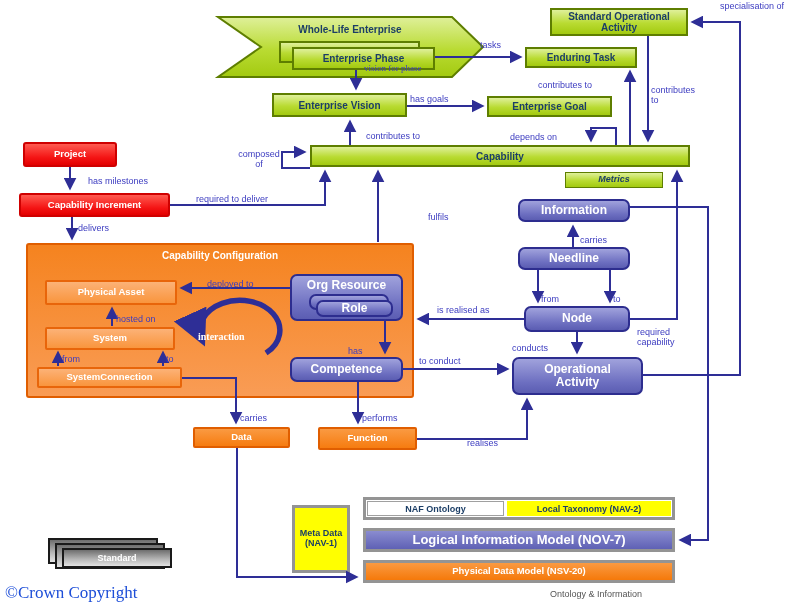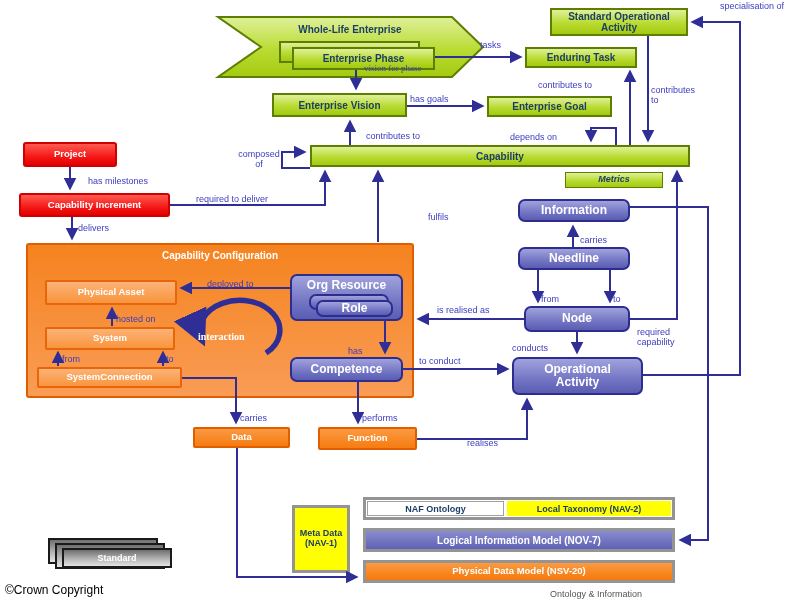--- a/index.html
+++ b/index.html
@@ -21,21 +21,21 @@
   .orange-inner{background:linear-gradient(180deg,#fcb277 0%,#f9953d 100%);
        border:2px solid #e8650a;color:#fff;border-radius:2px;font-size:9.5px;}
   .container{position:absolute;box-sizing:border-box;z-index:1;
        background:linear-gradient(180deg,#f5831f 0%,#f99c55 70%,#f6initial 100%);
        background:linear-gradient(180deg,#f5831f 0%,#f99c55 100%);
        border:2px solid #e05e00;border-radius:3px;}
   .cc-title{position:absolute;width:100%;top:5px;text-align:center;color:#fff;
        font-weight:bold;font-size:10px;z-index:2;}
   .yellow{background:#ffff00;border:3px solid #949494;color:#1c3e66;font-size:9px;}
   .graybord{border:3px solid #949494;}
-  .nov{background:linear-gradient(180deg,#8a8cd0 0%,#5f61b5 100%);color:#fff;font-size:10px;}
+  .nov{background:linear-gradient(180deg,#8a8cd0 0%,#5f61b5 100%);color:#fff;font-size:13px;}
   .nsv{background:linear-gradient(180deg,#fa9a42 0%,#f5790a 100%);color:#fff;font-size:9.5px;}
   .nafrow{position:absolute;box-sizing:border-box;display:flex;gap:3px;background:#fff;
        padding:1px;z-index:2;}
   .nafcell{flex:0 0 auto;display:flex;align-items:center;justify-content:center;
        font-weight:bold;font-size:9px;color:#1c3e66;box-sizing:border-box;}
   .naf-white{background:#fff;border:1px solid #a0a0a0;}
   .naf-yellow{background:#ffff00;}
   .stdbox{position:absolute;box-sizing:border-box;border:2px solid #1a1a1a;
        background:linear-gradient(180deg,#6e6e6e 0%,#b9b9b9 60%,#e3e3e3 100%);
        display:flex;align-items:center;justify-content:center;color:#fff;
@@ -151,21 +151,21 @@
     <span>Logical Information Model (NOV-7)</span>
   </div>
   <div class="box nsv graybord" style="left:363px;top:560px;width:312px;height:23px;">
     <span>Physical Data Model (NSV-20)</span>
   </div>
   <div class="stdbox" style="left:48px;top:538px;width:110px;height:26px;"></div>
   <div class="stdbox" style="left:55px;top:543px;width:110px;height:26px;"></div>
   <div class="stdbox" style="left:62px;top:548px;width:110px;height:20px;">
     <span>Standard</span>
   </div>
-  <div class="caption" style="left:5px;top:583px;font-size:12px;color:#000000;">©Crown Copyright</div>
+  <div class="caption" style="left:5px;top:583px;font-size:17px;color:#1d4ed8;font-family:Liberation Serif, serif;">©Crown Copyright</div>
   <div class="caption" style="left:550px;top:589px;font-size:9px;color:#555;">Ontology &amp; Information</div>
 
   <svg class="connectors" width="800" height="611" viewBox="0 0 800 611">
     <defs>
       <marker id="ah" viewBox="0 0 10 10" refX="8" refY="5" markerWidth="6.5" markerHeight="6.5" orient="auto-start-reverse">
         <path d="M0,0 L10,5 L0,10 z" fill="#2e2e96"></path>
       </marker>
     </defs>
     <g stroke="#2e2e96" stroke-width="2" fill="none">
       <path d="M435,57 H520" marker-end="url(#ah)"></path>

